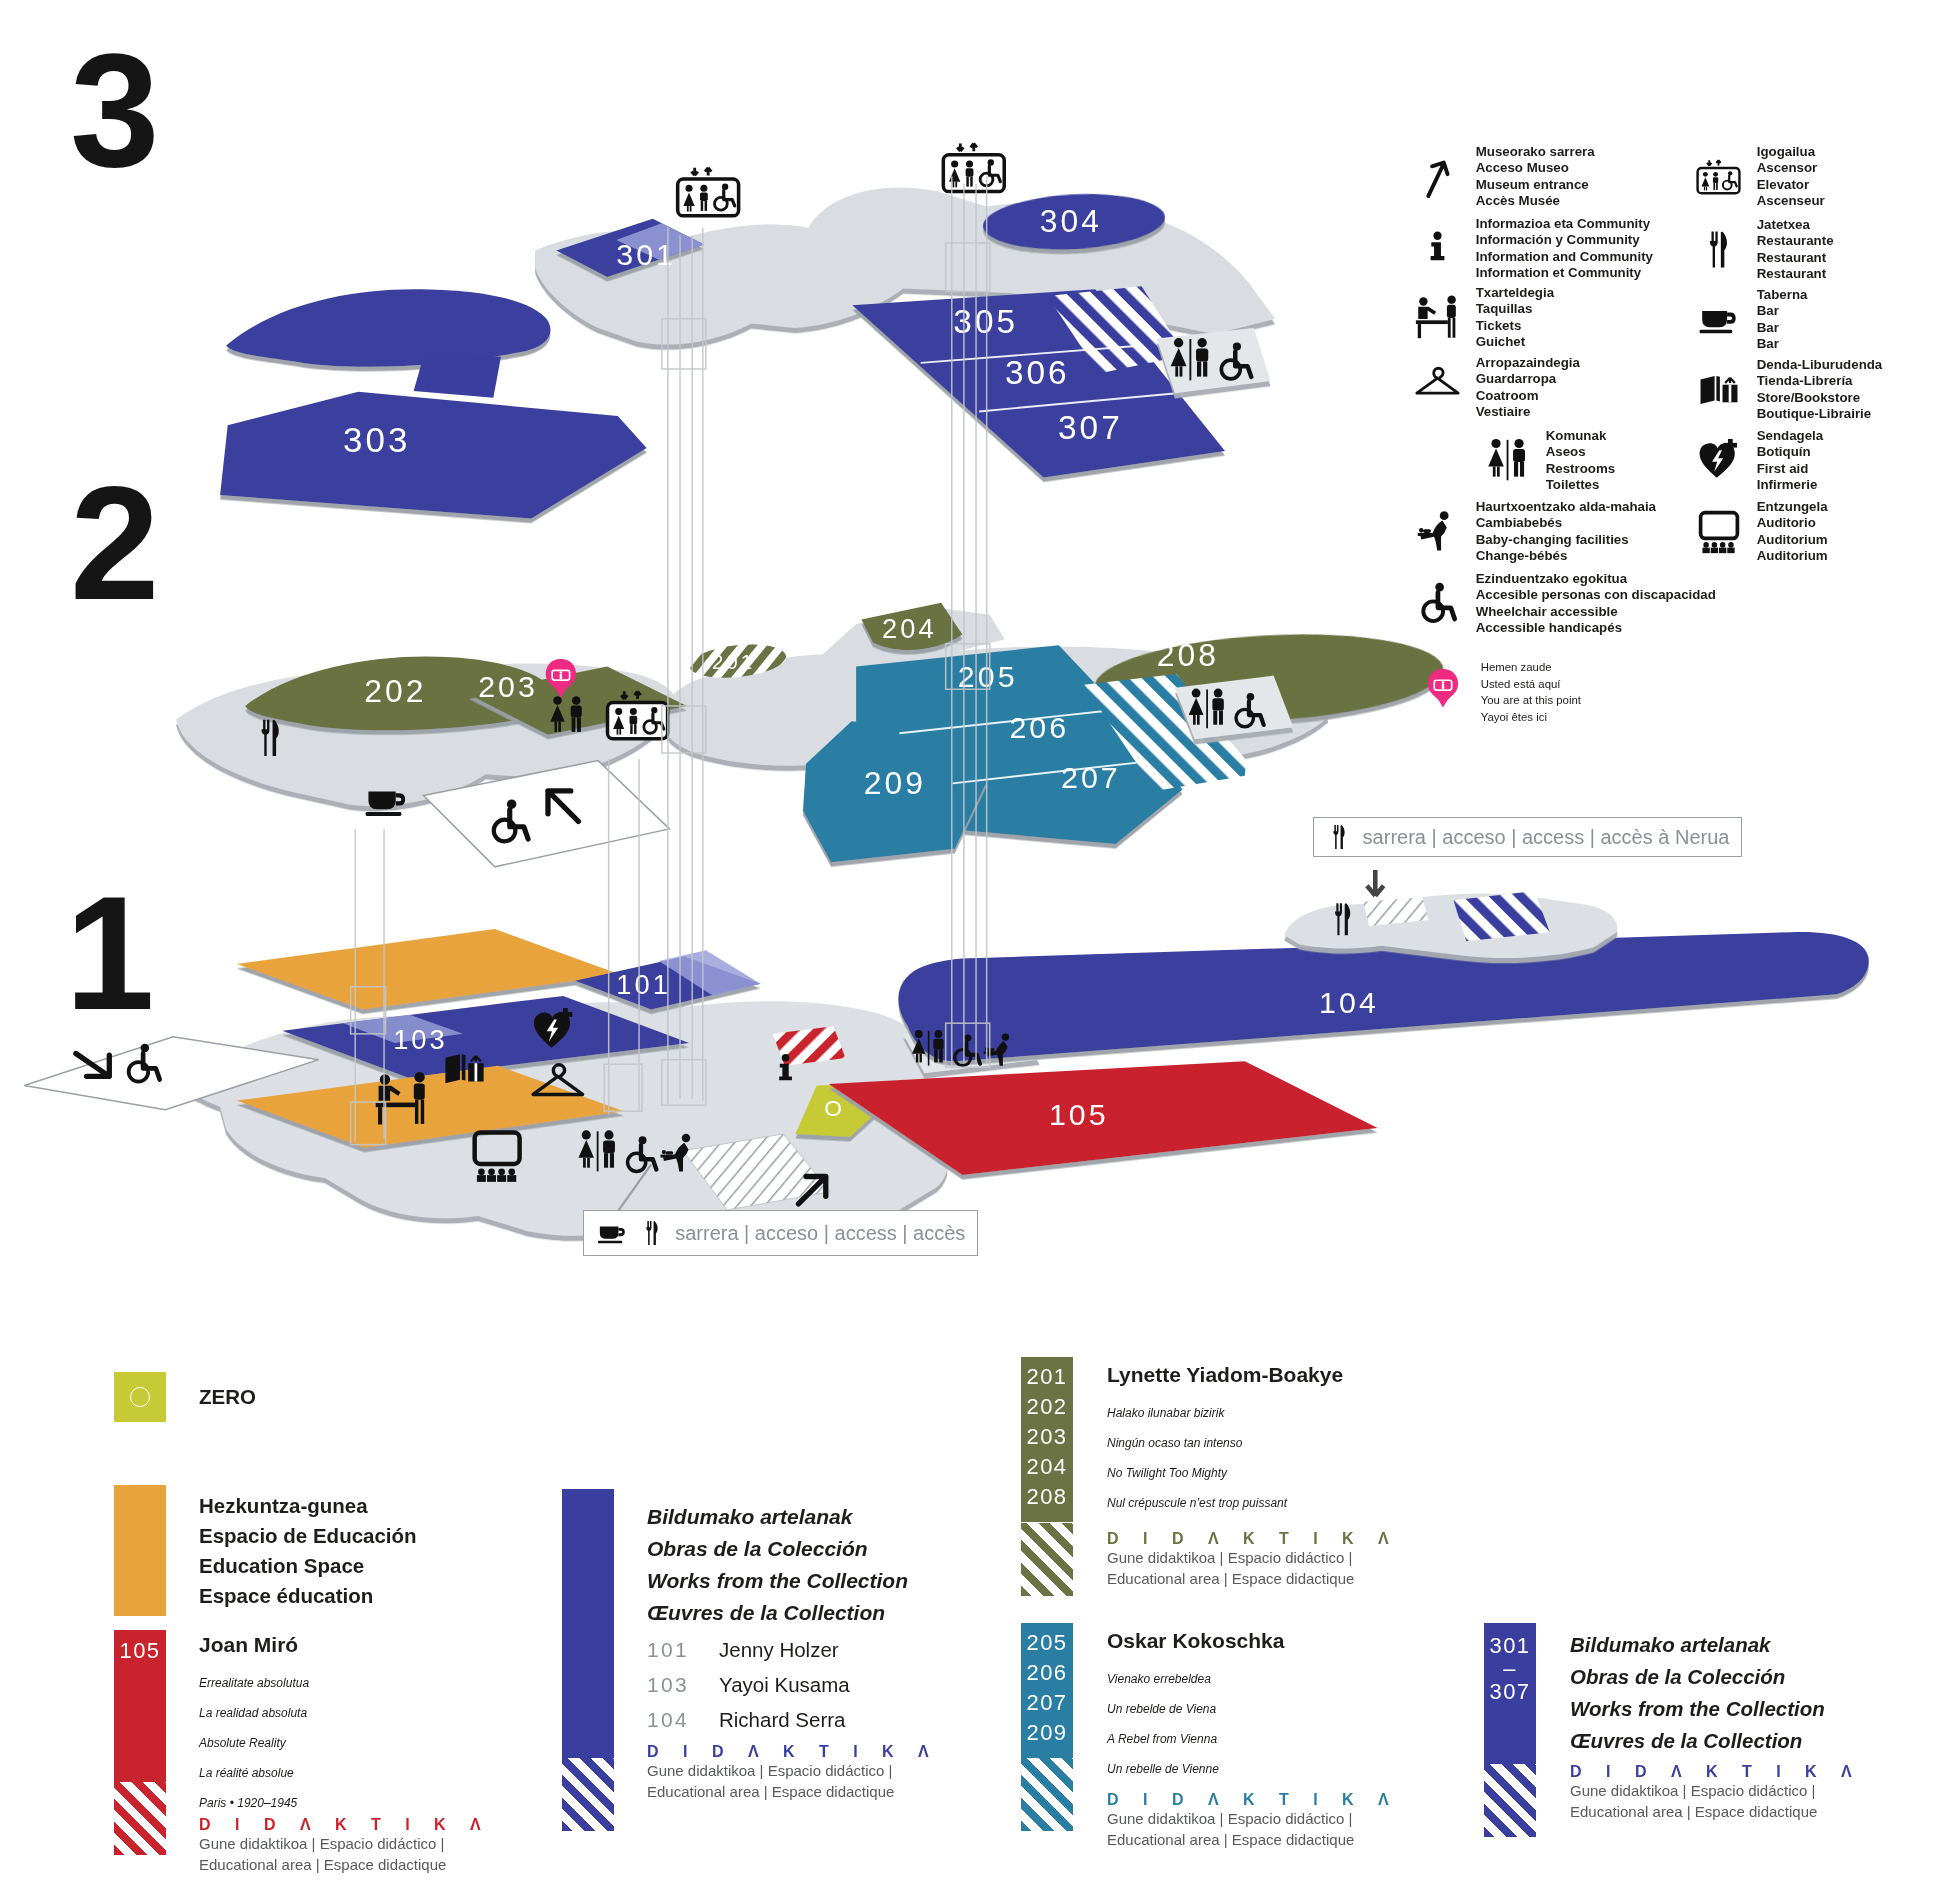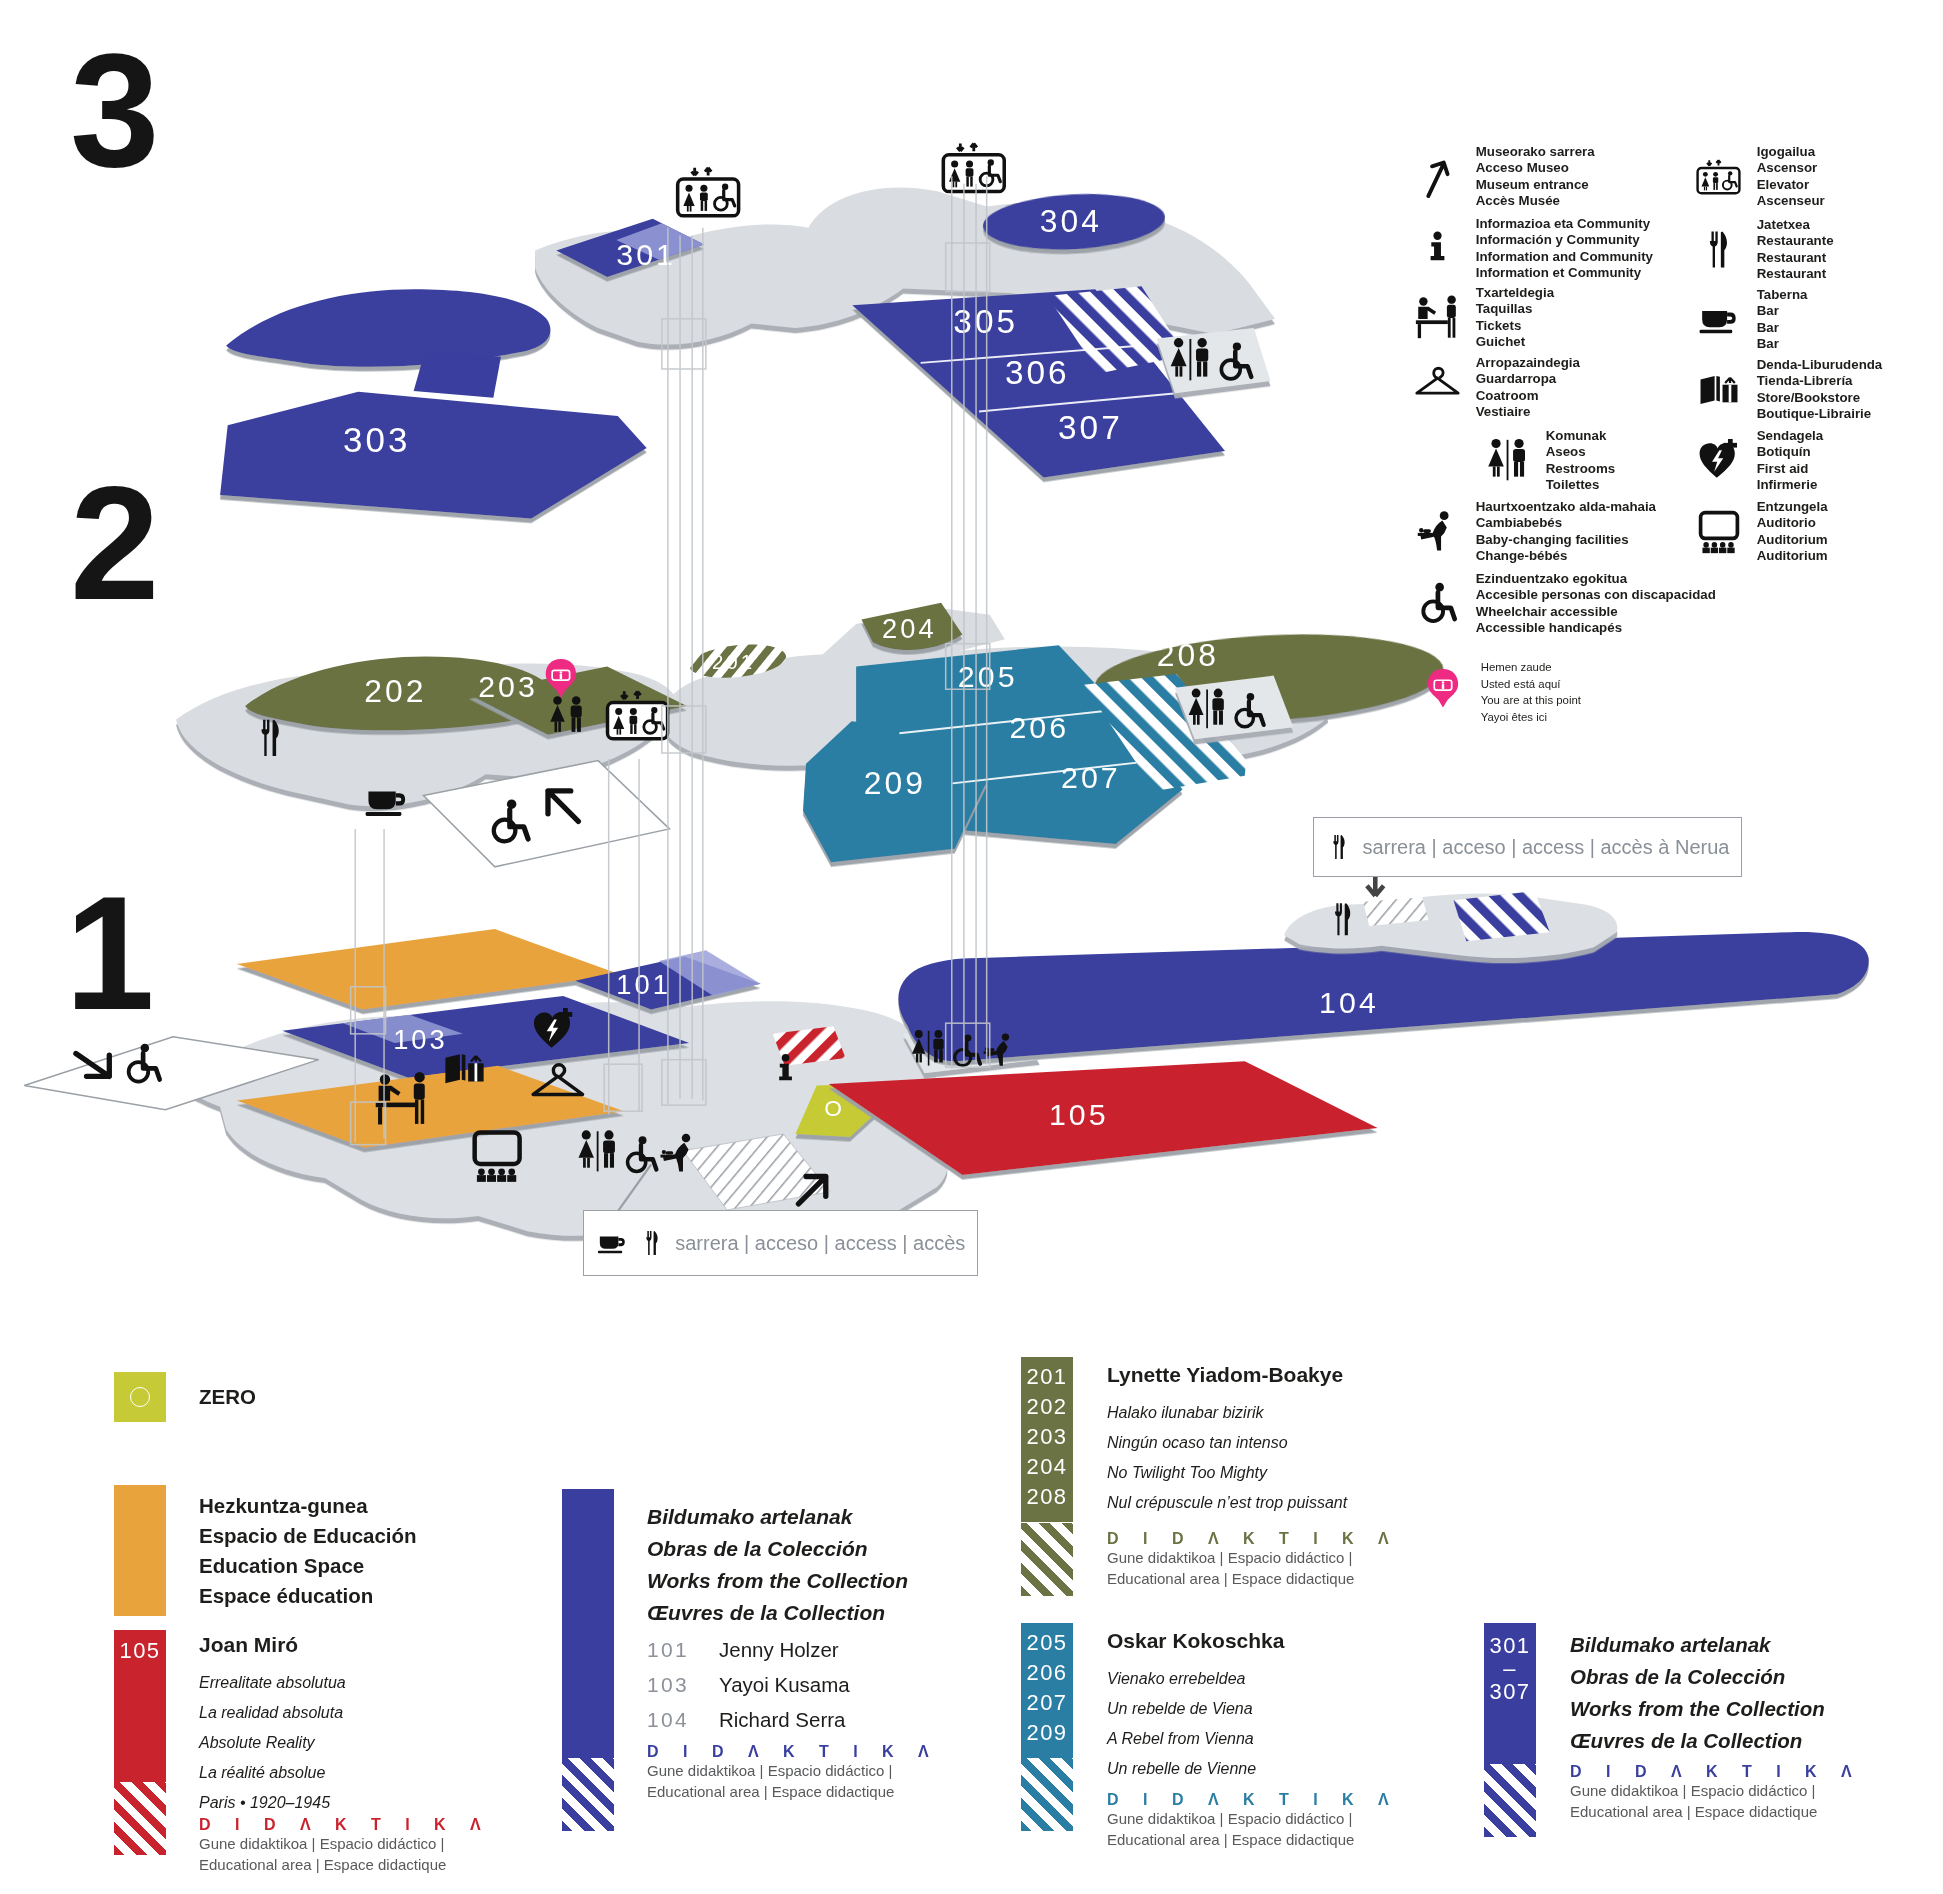--- a/index.html
+++ b/index.html
@@ -7,30 +7,30 @@
        font-family:"Liberation Sans",sans-serif;color:#1d1d1b}
   .fnum{position:absolute;font-weight:800;font-size:161px;line-height:1;color:#151515;letter-spacing:-6px}
   svg.map{position:absolute;left:0;top:0}
   
   .lg-row{position:absolute;display:flex;gap:13.7px;align-items:center}
   .lg-ico{flex:0 0 49px;display:flex;justify-content:center}
   .lg-lines div{font-weight:700;font-size:13.3px;line-height:16.3px;color:#1d1d1b}
   .lg-lines.thin div{font-weight:400;font-size:11.4px;line-height:16.7px}
   
   .box-label{position:absolute;display:flex;align-items:center;gap:10.6px;border:1.5px solid #9aa0a6;
-             background:#fff;padding:16px 12px;color:#8a9097;font-size:20px;white-space:nowrap}
+             background:#fff;padding:6px 12px;color:#8a9097;font-size:20px;white-space:nowrap}
   
   .sw{position:absolute;width:52px}
   .swnum{color:#fff;font-size:22px;line-height:30px;text-align:center;letter-spacing:1.5px;font-weight:400}
   .hatch-red{background:repeating-linear-gradient(45deg,#c9232e 0 7.6px,#fff 7.6px 16px)}
   .hatch-blue{background:repeating-linear-gradient(45deg,#3a3f9f 0 7.6px,#fff 7.6px 16px)}
   .hatch-olive{background:repeating-linear-gradient(45deg,#6b7243 0 7.6px,#fff 7.6px 16px)}
   .hatch-teal{background:repeating-linear-gradient(45deg,#2b7ea3 0 7.6px,#fff 7.6px 16px)}
   .bt{position:absolute;font-weight:700;font-size:21px;color:#1d1d1b}
-  .bi{position:absolute;font-style:italic;font-size:16px;line-height:30px;color:#1d1d1b}
+  .bi{position:absolute;font-style:italic;font-size:12px;line-height:30px;color:#1d1d1b}
   .bb{position:absolute;font-weight:700;font-size:20.5px;line-height:30px;color:#1d1d1b}
   .bti{position:absolute;font-weight:700;font-style:italic;font-size:21px;line-height:32px;color:#1d1d1b}
   .rooms{position:absolute;font-size:20.5px;line-height:35px;color:#1d1d1b}
   .rooms .rm{display:flex;gap:23px}
   .rooms .n{color:#8d929a;letter-spacing:2.3px;font-size:21px;min-width:49px}
   .did{position:absolute}
   .did-t{font-weight:700;font-size:16px;letter-spacing:10px}
   .did-l{font-size:15px;line-height:20.5px;color:#58595b}
   .did-l:first-of-type{margin-top:6px}
   .c-red{color:#c9232e}.c-blue{color:#3a3f9f}.c-olive{color:#6b7243}.c-teal{color:#2b7ea3}

